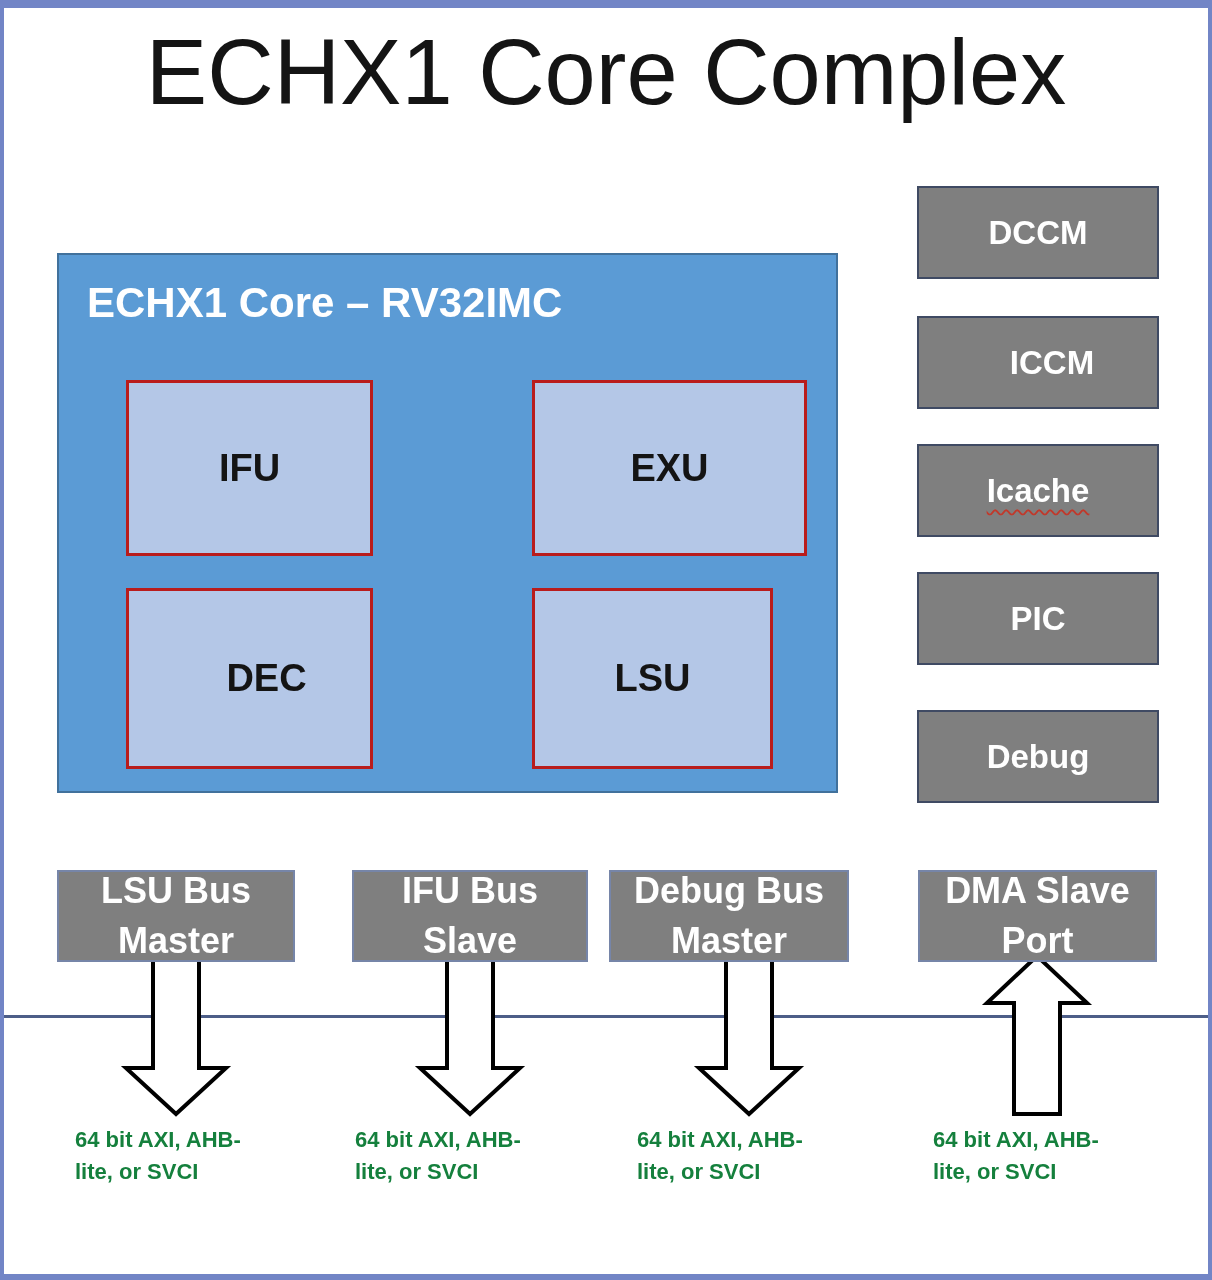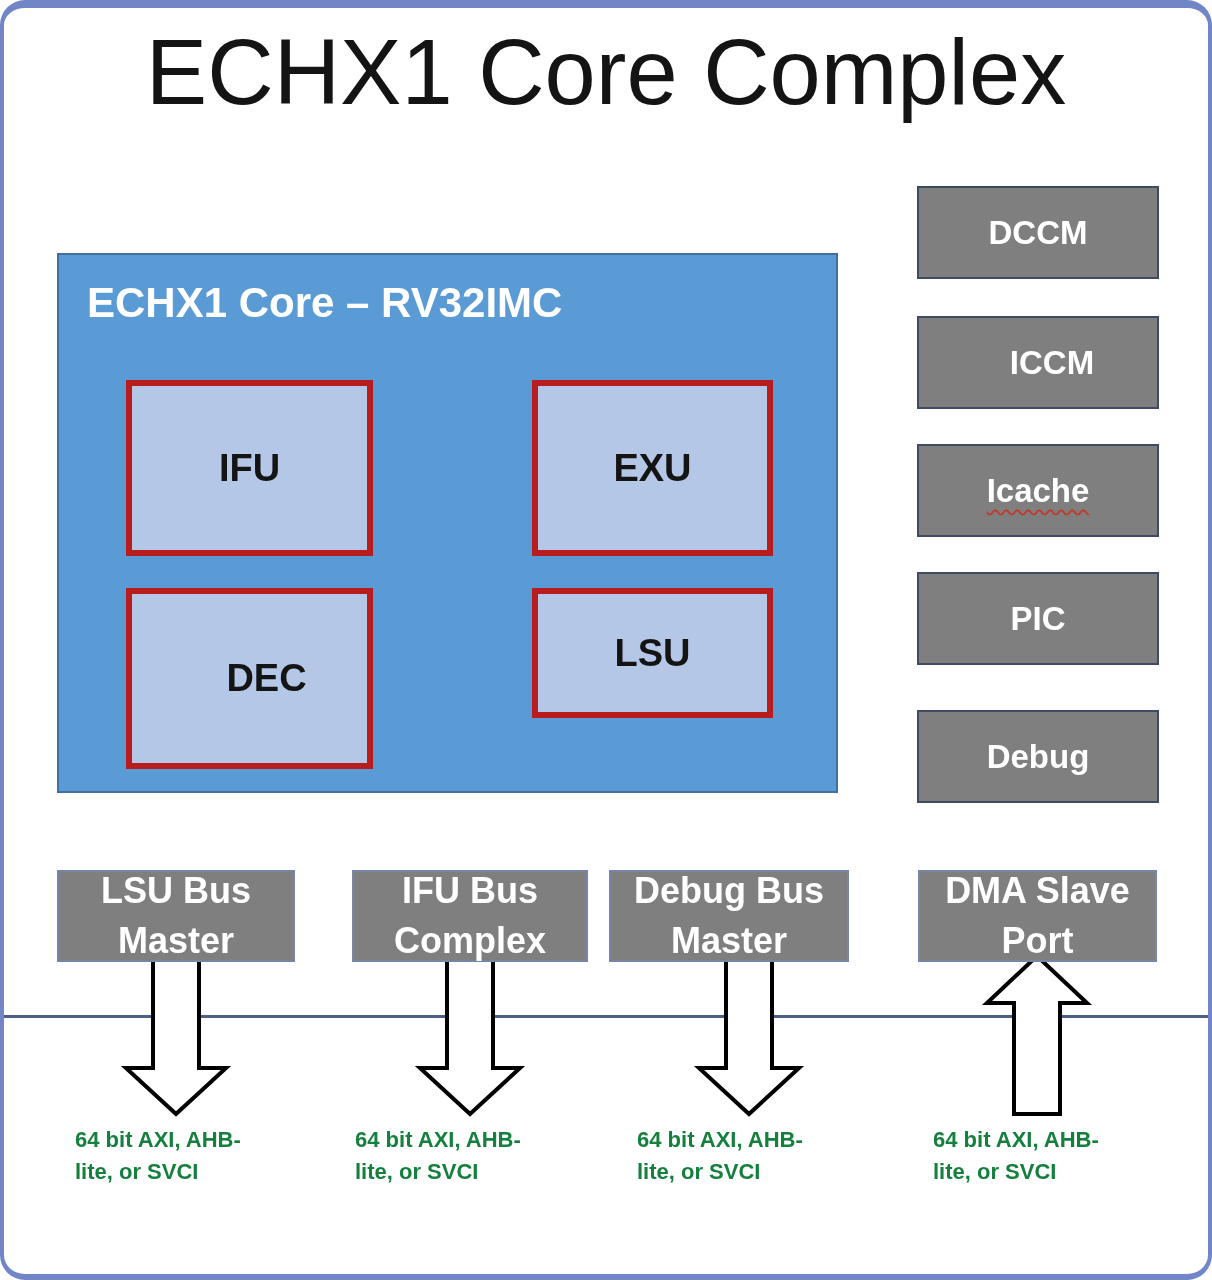--- a/index.html
+++ b/index.html
@@ -6,21 +6,20 @@
   .page{
     position:relative;
     width:1212px;height:1280px;
     box-sizing:border-box;
     background:#ffffff;
     border-style:solid;
     border-color:#7285c6;
     border-width:8px 4px 6px 4px;
     overflow:hidden;
     font-family:"Liberation Sans", sans-serif;
-    border-radius:25px;
   }
   .title{
     position:absolute;left:0;top:14px;width:100%;
     text-align:center;
     font-size:92px;line-height:1.1;
     font-weight:400;
     color:#141414;
     letter-spacing:0px;
   }
   
@@ -32,31 +31,31 @@
     z-index:3;
   }
   .core-title{
     position:absolute;left:28px;top:24px;
     color:#ffffff;font-size:42px;font-weight:bold;
     white-space:nowrap;
   }
   .unit-box{
     position:absolute;
     background:#b4c7e7;
-    border:6px solid #b91c1c;
+    border:3px solid #b91c1c;
     box-sizing:border-box;
     display:flex;align-items:center;justify-content:center;
   }
   .unit-box span{
     color:#141414;font-size:38px;font-weight:bold;
   }
   .unit-ifu{left:67px;top:125px;width:247px;height:176px;}
-  .unit-exu{left:473px;top:125px;width:241px;height:176px;}
+  .unit-exu{left:473px;top:125px;width:275px;height:176px;}
   .unit-dec{left:67px;top:333px;width:247px;height:181px;padding-left:34px;}
-  .unit-lsu{left:473px;top:333px;width:241px;height:130px;}
+  .unit-lsu{left:473px;top:333px;width:241px;height:181px;}
 
   
   .mem-box{
     position:absolute;left:913px;width:242px;height:93px;
     background:#7f7f7f;
     border:2px solid #3f4a63;
     box-sizing:border-box;
     display:flex;align-items:center;justify-content:center;
     z-index:3;
   }
@@ -163,21 +162,21 @@
     <polygon points="722,950 722,1060 695,1060 745,1106 795,1060 768,1060 768,950"></polygon>
     <polygon points="1033,948 1083,995 1056,995 1056,1106 1010,1106 1010,995 983,995"></polygon>
   </svg>
 
   <div class="port-box port-lsu">
     <span>LSU Bus
 Master</span>
   </div>
   <div class="port-box port-ifu">
     <span>IFU Bus
-Complex</span>
+Slave</span>
   </div>
   <div class="port-box port-debug">
     <span>Debug Bus
 Master</span>
   </div>
   <div class="port-box port-dma">
     <span>DMA Slave
 Port</span>
   </div>
 

